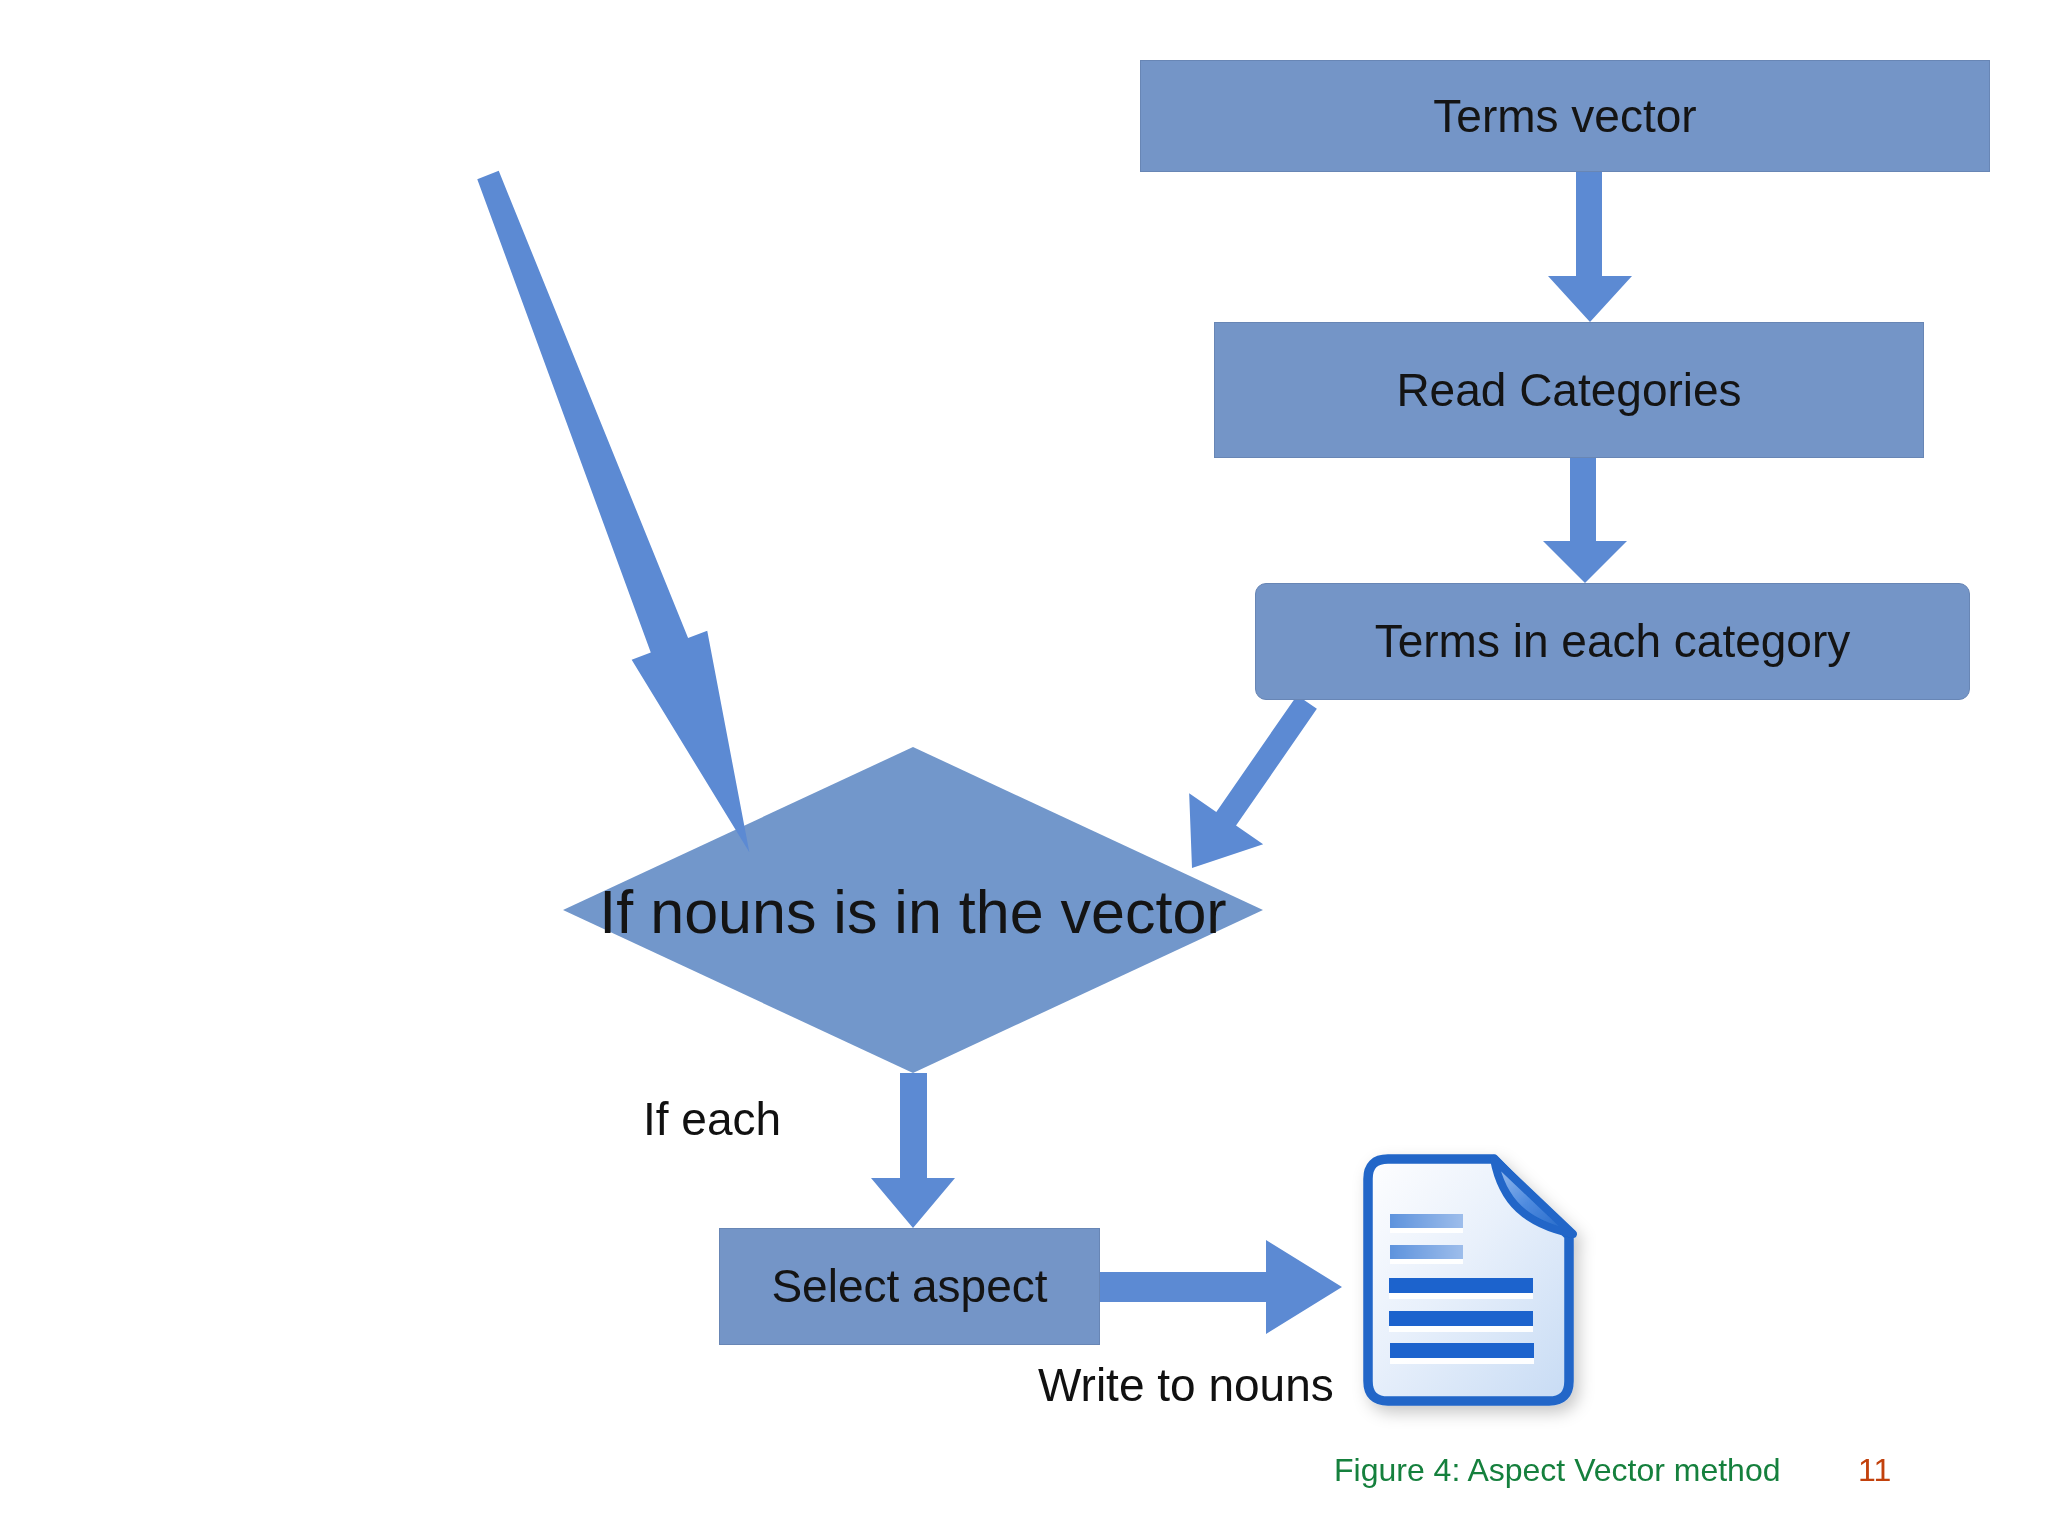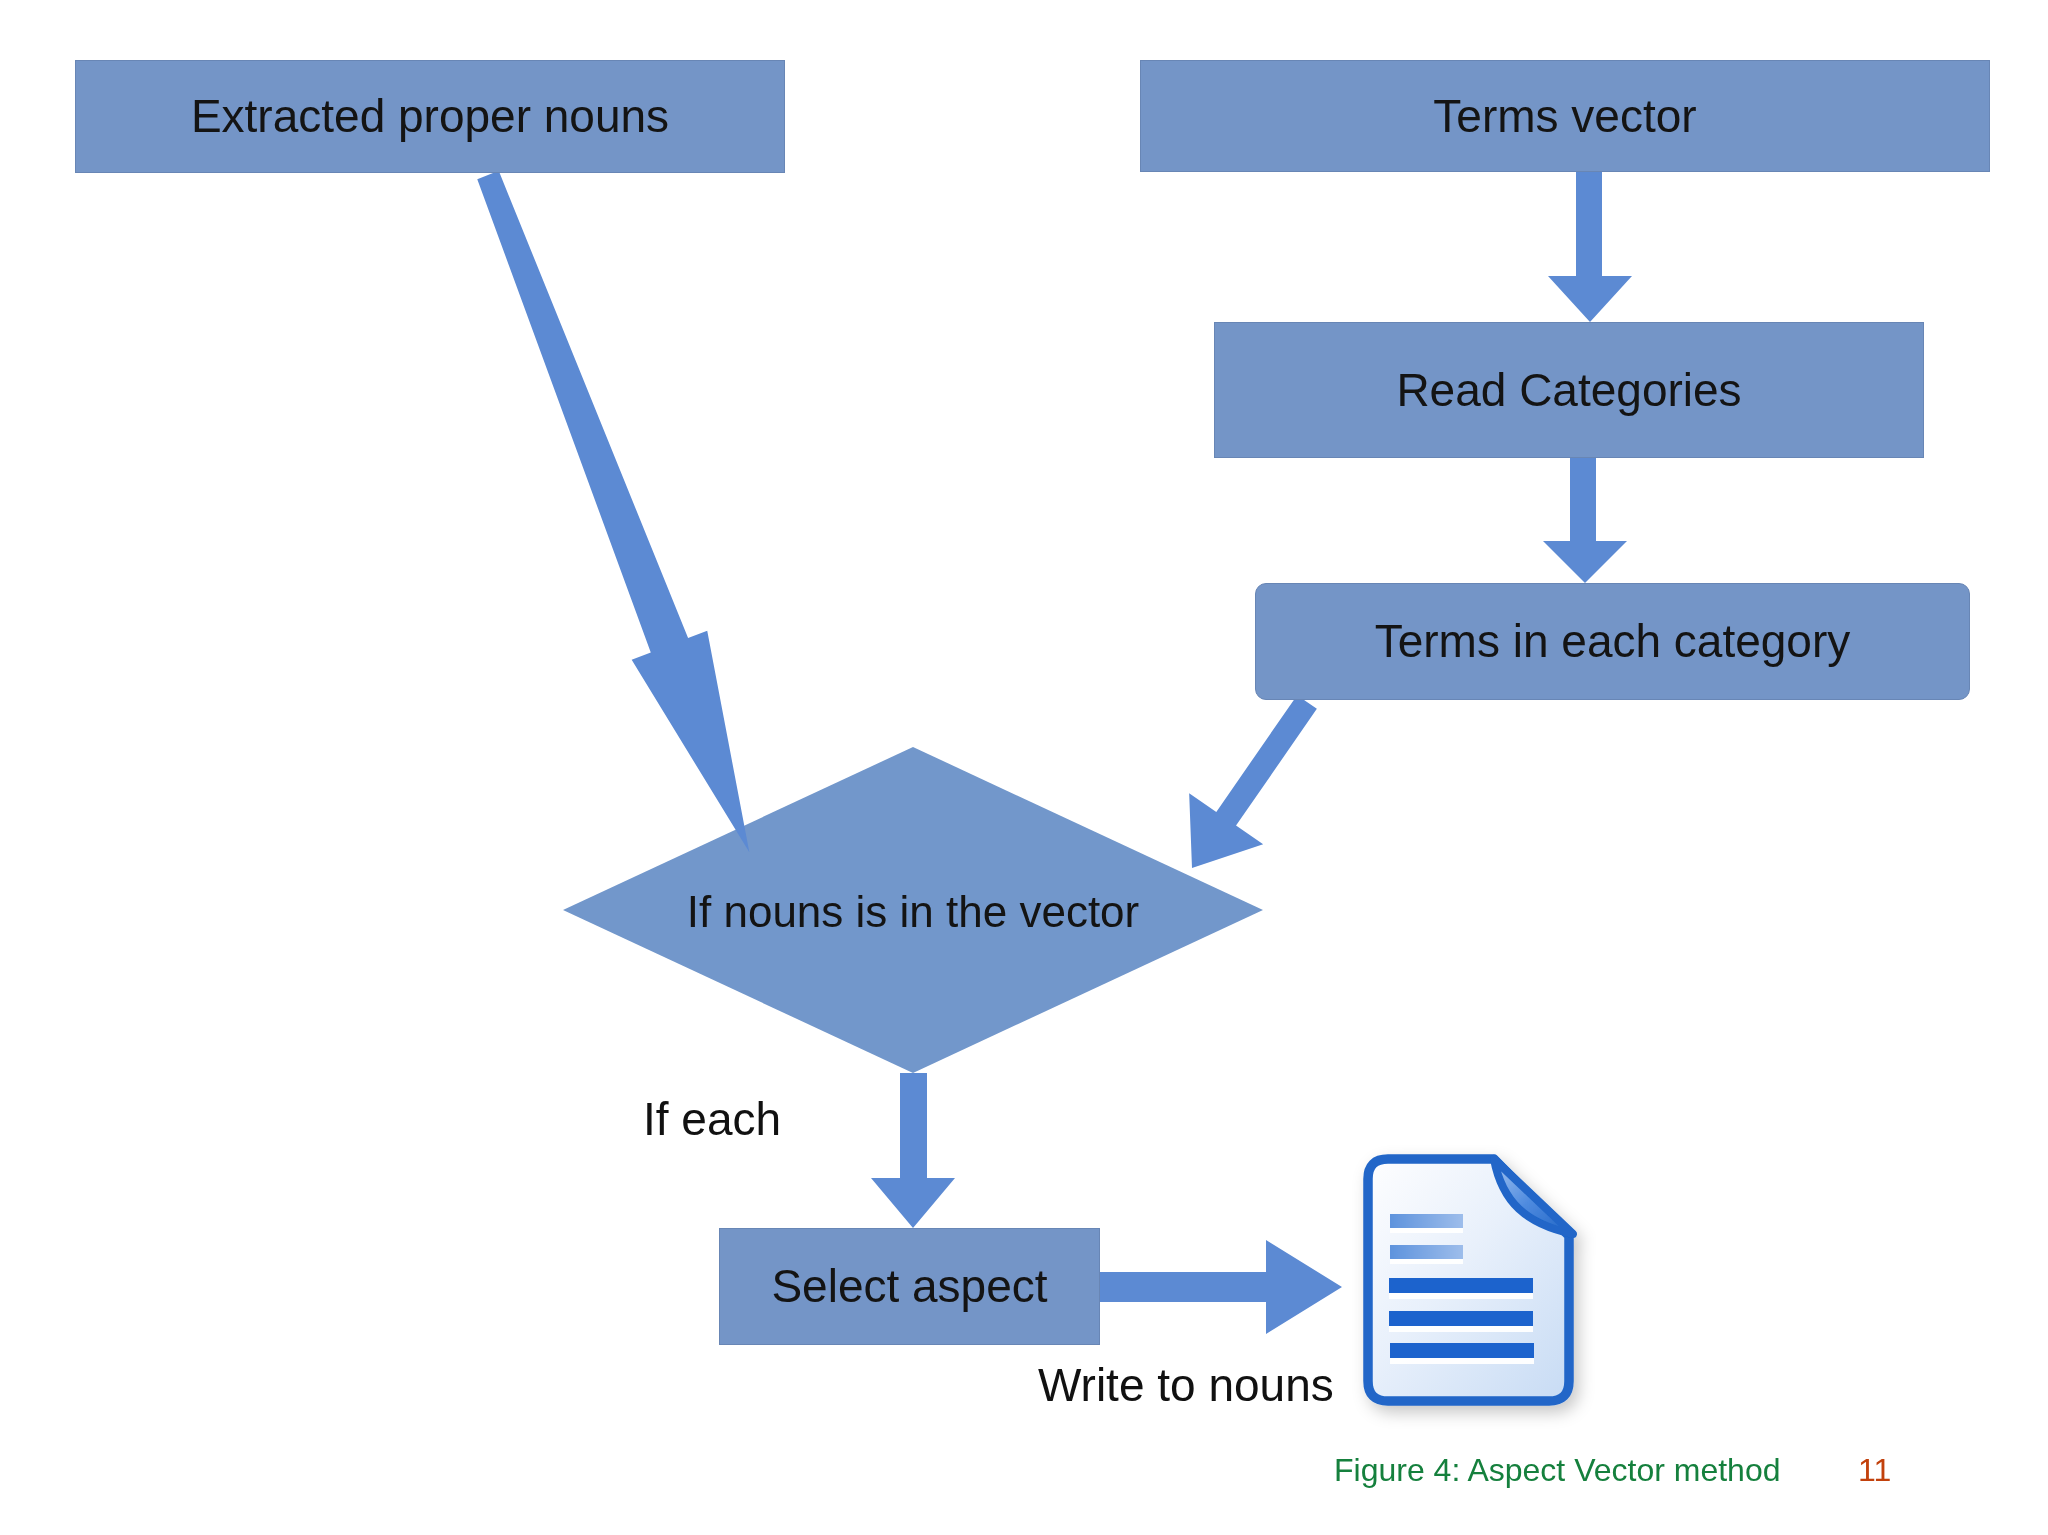--- a/index.html
+++ b/index.html
@@ -13,21 +13,21 @@
     background:#7495C7;border:1px solid #6886B5;box-sizing:border-box;
     color:#141414;font-size:46px;line-height:1.1;text-align:center;
     white-space:nowrap;
   }
   .free-label{
     position:absolute;color:#111111;font-size:46px;line-height:1.1;white-space:nowrap;
   }
   .decision-label{
     position:absolute;left:563px;top:884px;width:700px;height:56px;
     display:flex;align-items:center;justify-content:center;
-    color:#141414;font-size:44px;white-space:nowrap;
+    color:#141414;font-size:61px;white-space:nowrap;
   }
   .caption-row{position:absolute;left:1334px;top:1452px;font-size:32px;white-space:nowrap;}
   .caption-text{color:#15803d;}
   .page-number{position:absolute;left:1858px;top:1452px;font-size:32px;color:#c2410c;}
   #n-extracted{left:75px;top:60px;width:710px;height:113px;}
   #n-aspect{left:1140px;top:60px;width:850px;height:112px;}
   #n-read{left:1214px;top:322px;width:710px;height:136px;}
   #n-terms{left:1255px;top:583px;width:715px;height:117px;border-radius:11px;}
   #n-select{left:719px;top:1228px;width:381px;height:117px;}
   #lbl-if-exist{left:643px;top:1094px;}
@@ -82,21 +82,20 @@
       <rect x="31" y="128" width="144" height="15" fill="#1B64CD"></rect>
       <rect x="31" y="143" width="144" height="6" fill="#ffffff" opacity="0.95"></rect>
       <rect x="31" y="161" width="144" height="15" fill="#1B64CD"></rect>
       <rect x="31" y="176" width="144" height="6" fill="#ffffff" opacity="0.95"></rect>
       <rect x="32" y="193" width="144" height="15" fill="#1B64CD"></rect>
       <rect x="32" y="208" width="144" height="6" fill="#ffffff" opacity="0.95"></rect>
       <path d="M 136 9 C 144 52 168 74 215 84 Z" fill="url(#docFold)" stroke="#2066C8" stroke-width="8" stroke-linejoin="round"></path>
     </g>
   </svg>
 
-  <div class="node" id="n-extracted">Extracted proper nouns</div>
   <div class="node" id="n-aspect">Terms vector</div>
   <div class="node" id="n-read">Read Categories</div>
   <div class="node" id="n-terms">Terms in each category</div>
   <div class="node" id="n-select">Select aspect</div>
 
   <div class="decision-label">If nouns is in the vector</div>
 
   <div class="free-label" id="lbl-if-exist">If each</div>
   <div class="free-label" id="lbl-write">Write to nouns</div>
 

